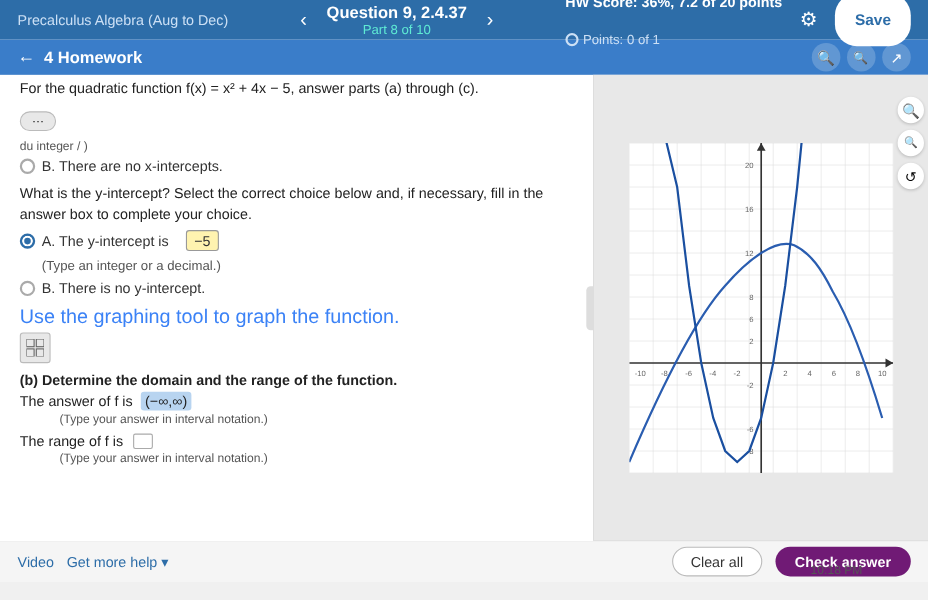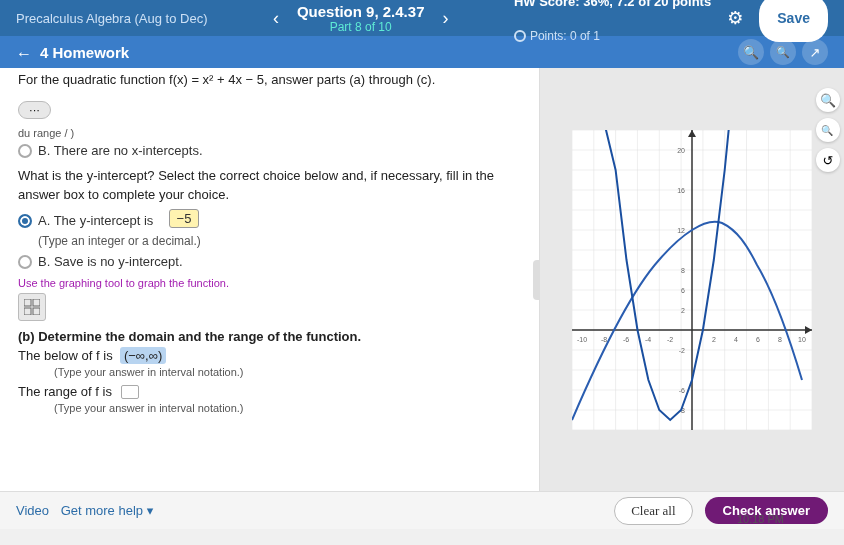--- a/index.html
+++ b/index.html
@@ -165,21 +165,21 @@
       display: inline-block;
       margin-bottom: 8px;
     }
     .prev-answer-label {
       font-size: 11px;
       color: #555;
       margin-bottom: 4px;
     }
     .radio-option {
       display: flex;
-      align-items: flex-end;
+      align-items: center;
       font-size: 13px;
       color: #333;
       margin-bottom: 6px;
       gap: 6px;
     }
     .radio-dot {
       width: 14px;
       height: 14px;
       border-radius: 50%;
       border: 2px solid #aaa;
@@ -207,22 +207,22 @@
       display: inline-block;
       background: #fff3b0;
       border: 1px solid #999;
       border-radius: 3px;
       padding: 1px 6px;
       font-size: 13px;
       min-width: 30px;
       text-align: center;
     }
     .graph-tool-text {
-      font-size: 11px;
-      color: #a21caf;
+      font-size: 18px;
+      color: #3b82f6;
       margin: 8px 0 4px 0;
     }
     .graph-icon-box {
       width: 28px;
       height: 28px;
       background: #e8e8e8;
       border: 1px solid #bbb;
       border-radius: 3px;
       display: flex;
       align-items: center;
@@ -308,21 +308,20 @@
       align-items: center;
     }
     .clear-all-btn {
       background: white;
       border: 1px solid #bbb;
       border-radius: 20px;
       padding: 5px 16px;
       font-size: 13px;
       cursor: pointer;
       color: #333;
-      font-family: Liberation Serif, serif;
     }
     .check-answer-btn {
       background: #701a75;
       border: none;
       border-radius: 20px;
       padding: 6px 18px;
       font-size: 13px;
       color: white;
       cursor: pointer;
       font-weight: bold;
@@ -417,57 +416,57 @@
 
 <div class="main-content">
 
   <div class="left-panel">
     <div class="question-text">
       <span>For the quadratic function f(x) = x² + 4x − 5, answer parts (a) through (c).</span>
     </div>
     <div>
       <button class="show-more-btn">···</button>
     </div>
-    <div class="prev-answer-label">du range / )</div>
+    <div class="prev-answer-label">du integer / )</div>
 
     <div class="radio-option">
       <div class="radio-dot"></div>
       <span>B.  There are no x-intercepts.</span>
     </div>
 
     <div class="section-label">
       <span>What is the y-intercept? Select the correct choice below and, if necessary, fill in the answer box to complete your choice.</span>
     </div>
 
     <div class="radio-option">
       <div class="radio-dot selected"></div>
       <span>A.  The y-intercept is</span>&nbsp;
       <span class="answer-box-inline">−5</span>
     </div>
     <div class="sub-text">(Type an integer or a decimal.)</div>
 
     <div class="radio-option">
       <div class="radio-dot"></div>
-      <span>B.  Save is no y-intercept.</span>
+      <span>B.  There is no y-intercept.</span>
     </div>
 
     <div class="graph-tool-text">Use the graphing tool to graph the function.</div>
     <div class="graph-icon-box">
       <svg width="16" height="16" viewBox="0 0 16 16">
         <rect x="0" y="0" width="7" height="7" fill="none" stroke="#666" stroke-width="1"></rect>
         <rect x="9" y="0" width="7" height="7" fill="none" stroke="#666" stroke-width="1"></rect>
         <rect x="0" y="9" width="7" height="7" fill="none" stroke="#666" stroke-width="1"></rect>
         <rect x="9" y="9" width="7" height="7" fill="none" stroke="#666" stroke-width="1"></rect>
       </svg>
     </div>
 
     <div class="section-b-label">(b) Determine the domain and the range of the function.</div>
 
     <div class="domain-text">
-      <span>The below of f is</span>&nbsp;
+      <span>The answer of f is</span>&nbsp;
       <span class="interval-highlight">(−∞,∞)</span>
     </div>
     <div class="small-note">(Type your answer in interval notation.)</div>
 
     <div class="domain-text">
       <span>The range of f is</span>&nbsp;
       <span class="interval-box"></span>
     </div>
     <div class="small-note">(Type your answer in interval notation.)</div>
 

